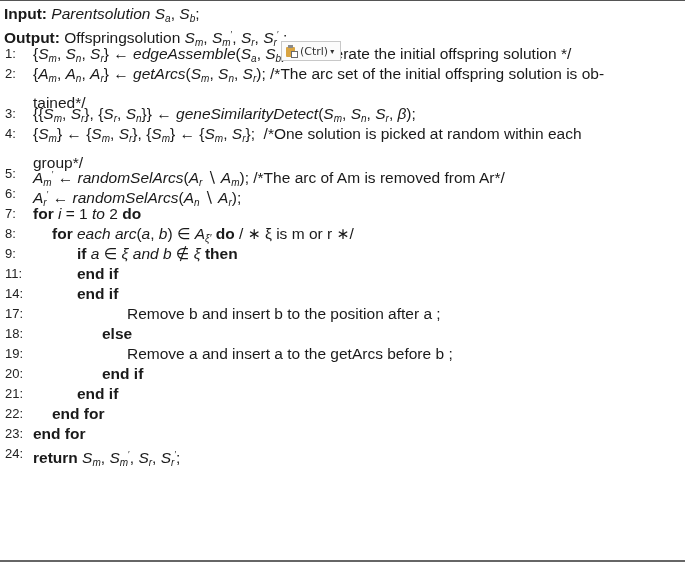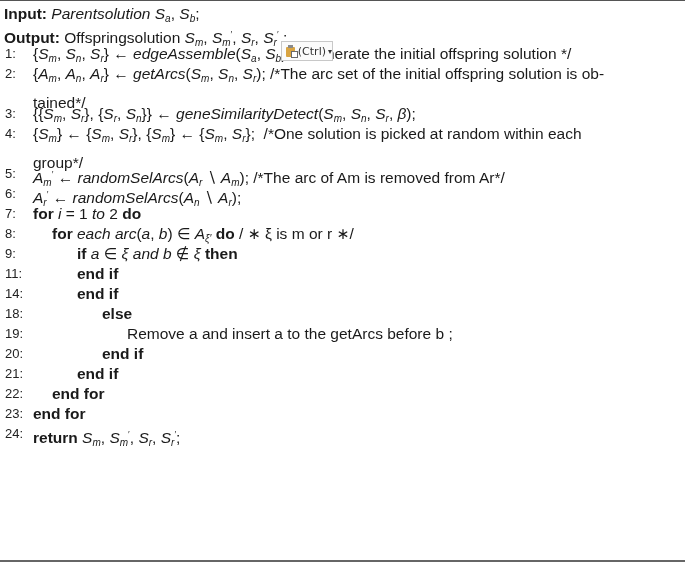--- a/index.html
+++ b/index.html
@@ -18,21 +18,21 @@
   .it { font-style:italic; }
   .sub { font-size:10px; vertical-align:-3px; font-style:italic; }
   .sup { font-size:9px; vertical-align:6px; }
   .ind1 { padding-left:19px; }
   .ind2 { padding-left:44px; }
   .ind3 { padding-left:69px; }
   .ind4 { padding-left:94px; }
   .justify { text-align:justify; text-align-last:left; }
   .second { display:block; }
   
-  .paste-popup { position:absolute; left:281px; top:41px; width:52px; height:20px;
+  .paste-popup { position:absolute; left:281px; top:41px; width:60px; height:20px;
                  background:#fbfbfb; border:1px solid #c8c8c8; box-sizing:border-box;
                  display:flex; align-items:center; font-family:"DejaVu Sans", sans-serif;
                  font-size:11px; color:#333; }
   .clip { width:12px; height:13px; margin-left:4px; margin-right:2px; position:relative; }
   .clip .board { position:absolute; left:0; top:2px; width:9px; height:10px; background:#d9a441; border-radius:1px; }
   .clip .clipper { position:absolute; left:2px; top:0; width:5px; height:3px; background:#8a8a8a; }
   .clip .paper { position:absolute; left:5px; top:6px; width:7px; height:7px; background:#fff; border:1px solid #6a6a6a; box-sizing:border-box; }
   .caret { font-size:8px; margin-left:2px; }
 </style>
 </head>
@@ -115,20 +115,24 @@
 
 
 
   <div class="line">
     <span class="num">14:</span>
     <span class="body ind2 kw">end if</span>
   </div>
 
 
 
+  <div class="line">
+    <span class="num">17:</span>
+    <span class="body ind4">Remove b and insert b to the position after a ;</span>
+  </div>
 
   <div class="line">
     <span class="num">18:</span>
     <span class="body ind3 kw">else</span>
   </div>
 
   <div class="line">
     <span class="num">19:</span>
     <span class="body ind4">Remove a and insert a to the getArcs before b ;</span>
   </div>

